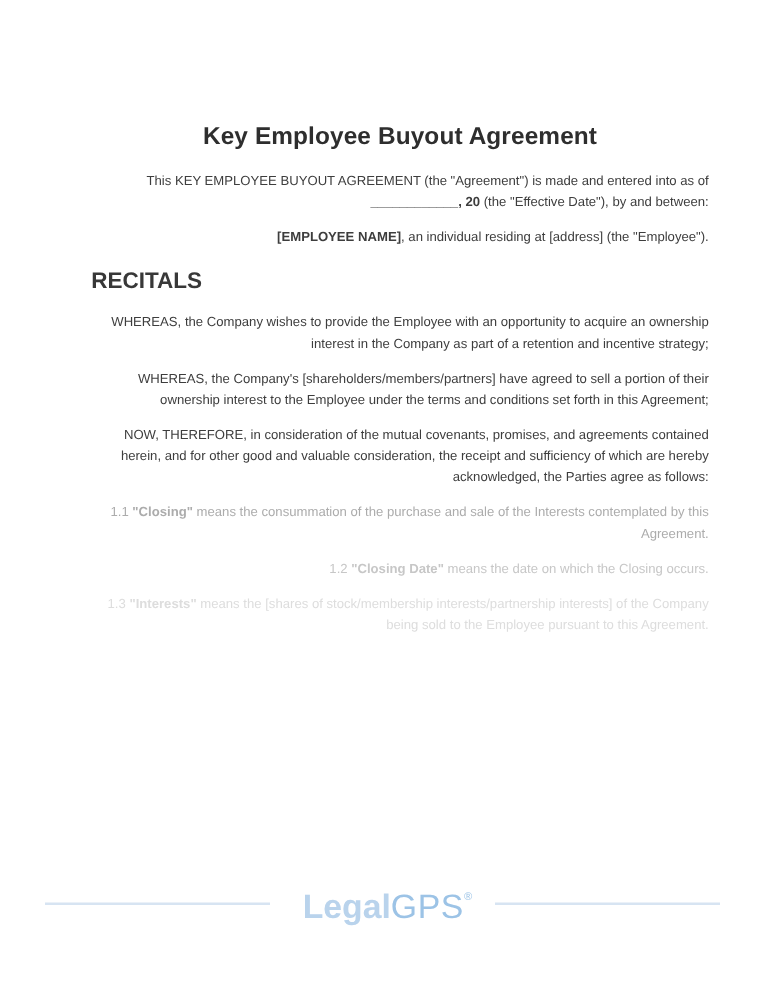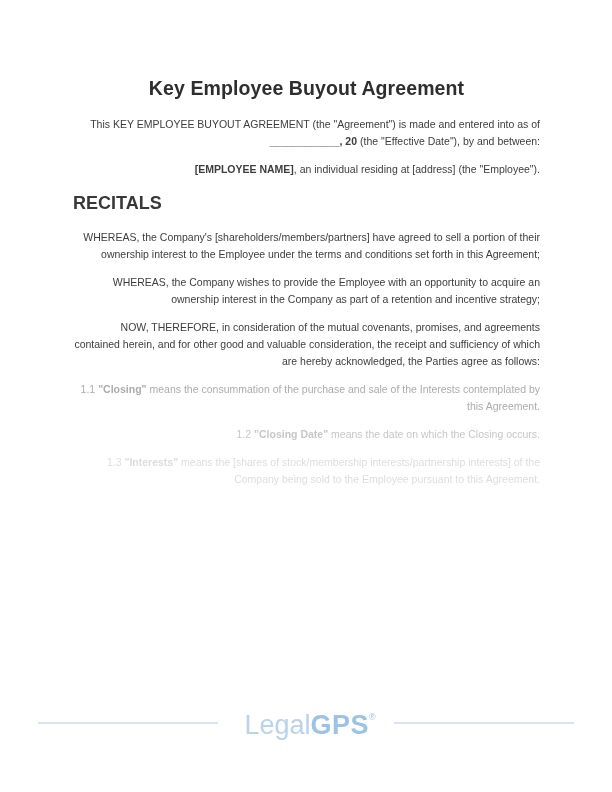--- a/index.html
+++ b/index.html
@@ -18,21 +18,22 @@
   *{margin:0;padding:0;box-sizing:border-box;}
   html,body{background:#fff;}
   body{font-family:"Liberation Sans",sans-serif;}
   .page{
     position:relative;
     width:612px;height:792px;
     background:var(--page-bg);
     overflow:hidden;
   }
   .content{
-    padding:76px 72px 0 73px;
+    padding:76px 45px 0 73px;
+    margin-top:21px;
   }
   h1.doc-title{
     font-size:19.5px;
     line-height:24px;
     font-weight:700;
     text-align:center;
     color:var(--title);
     margin-bottom:16px;
     letter-spacing:0.1px;
   }
@@ -76,41 +77,41 @@
     width:180px;height:2px;
     background:var(--footer-rule);
   }
   .brand-footer .rule.left{margin-right:26px;}
   .brand-footer .rule.right{margin-left:18px;}
   .brand{
     font-size:27px;
     line-height:34px;
     white-space:nowrap;
   }
-  .brand .legal{color:var(--brand-legal);font-weight:400;text-align:right;}
-  .brand .gps{color:var(--brand-gps);font-weight:700;letter-spacing:0.5px;}
+  .brand .legal{color:var(--brand-legal);font-weight:700;text-align:right;}
+  .brand .gps{color:var(--brand-gps);font-weight:400;letter-spacing:0.5px;}
   .brand sup{
     font-size:9px;
     color:var(--brand-gps);
     vertical-align:super;
     position:relative;top:-4px;
   }
 </style>
 </head>
 <body>
 
 <div class="page">
   <div class="content">
     <h1 class="doc-title">Key Employee Buyout Agreement</h1>
     <div class="blocks">
         <p><span>This KEY EMPLOYEE BUYOUT AGREEMENT (the "Agreement") is made and entered into as of </span><span class="b">____________, 20</span><span> (the "Effective Date"), by and between:</span></p>
         <p><span class="b">[EMPLOYEE NAME]</span><span>, an individual residing at [address] (the "Employee").</span></p>
         <h2><span>RECITALS</span></h2>
+        <p><span>WHEREAS, the Company wishes to provide the Employee with an opportunity to acquire an ownership interest in the Company as part of a retention and incentive strategy;</span></p>
         <p><span>WHEREAS, the Company's [shareholders/members/partners] have agreed to sell a portion of their ownership interest to the Employee under the terms and conditions set forth in this Agreement;</span></p>
-        <p><span>WHEREAS, the Company wishes to provide the Employee with an opportunity to acquire an ownership interest in the Company as part of a retention and incentive strategy;</span></p>
         <p><span>NOW, THEREFORE, in consideration of the mutual covenants, promises, and agreements contained herein, and for other good and valuable consideration, the receipt and sufficiency of which are hereby acknowledged, the Parties agree as follows:</span></p>
         <p class="fade-1"><span>1.1 </span><span class="b">"Closing"</span><span> means the consummation of the purchase and sale of the Interests contemplated by this Agreement.</span></p>
         <p class="fade-2"><span>1.2 </span><span class="b">"Closing Date"</span><span> means the date on which the Closing occurs.</span></p>
         <p class="fade-3"><span>1.3 </span><span class="b">"Interests"</span><span> means the [shares of stock/membership interests/partnership interests] of the Company being sold to the Employee pursuant to this Agreement.</span></p>
       </div>
   </div>
 
   <div class="fade-overlay"></div>
 
   <div class="brand-footer">

